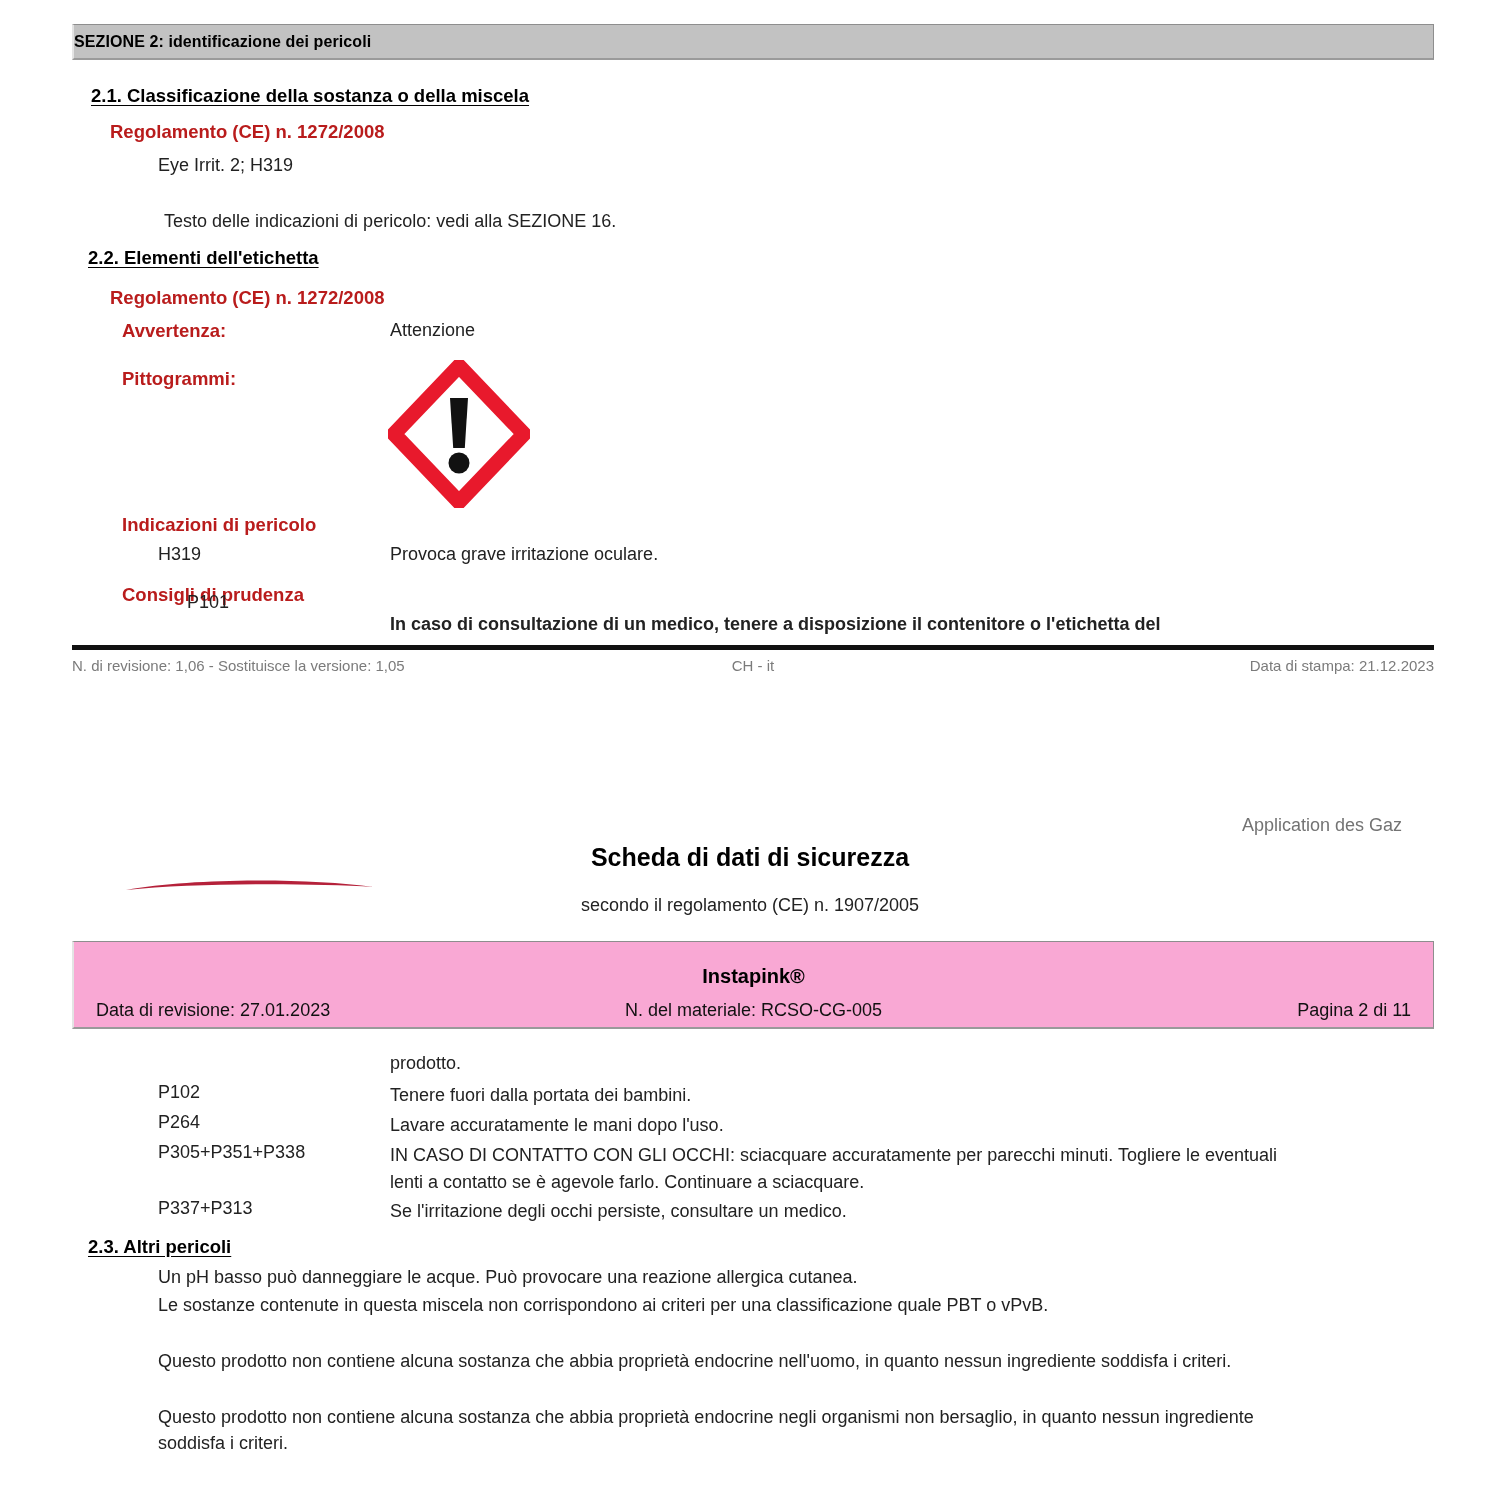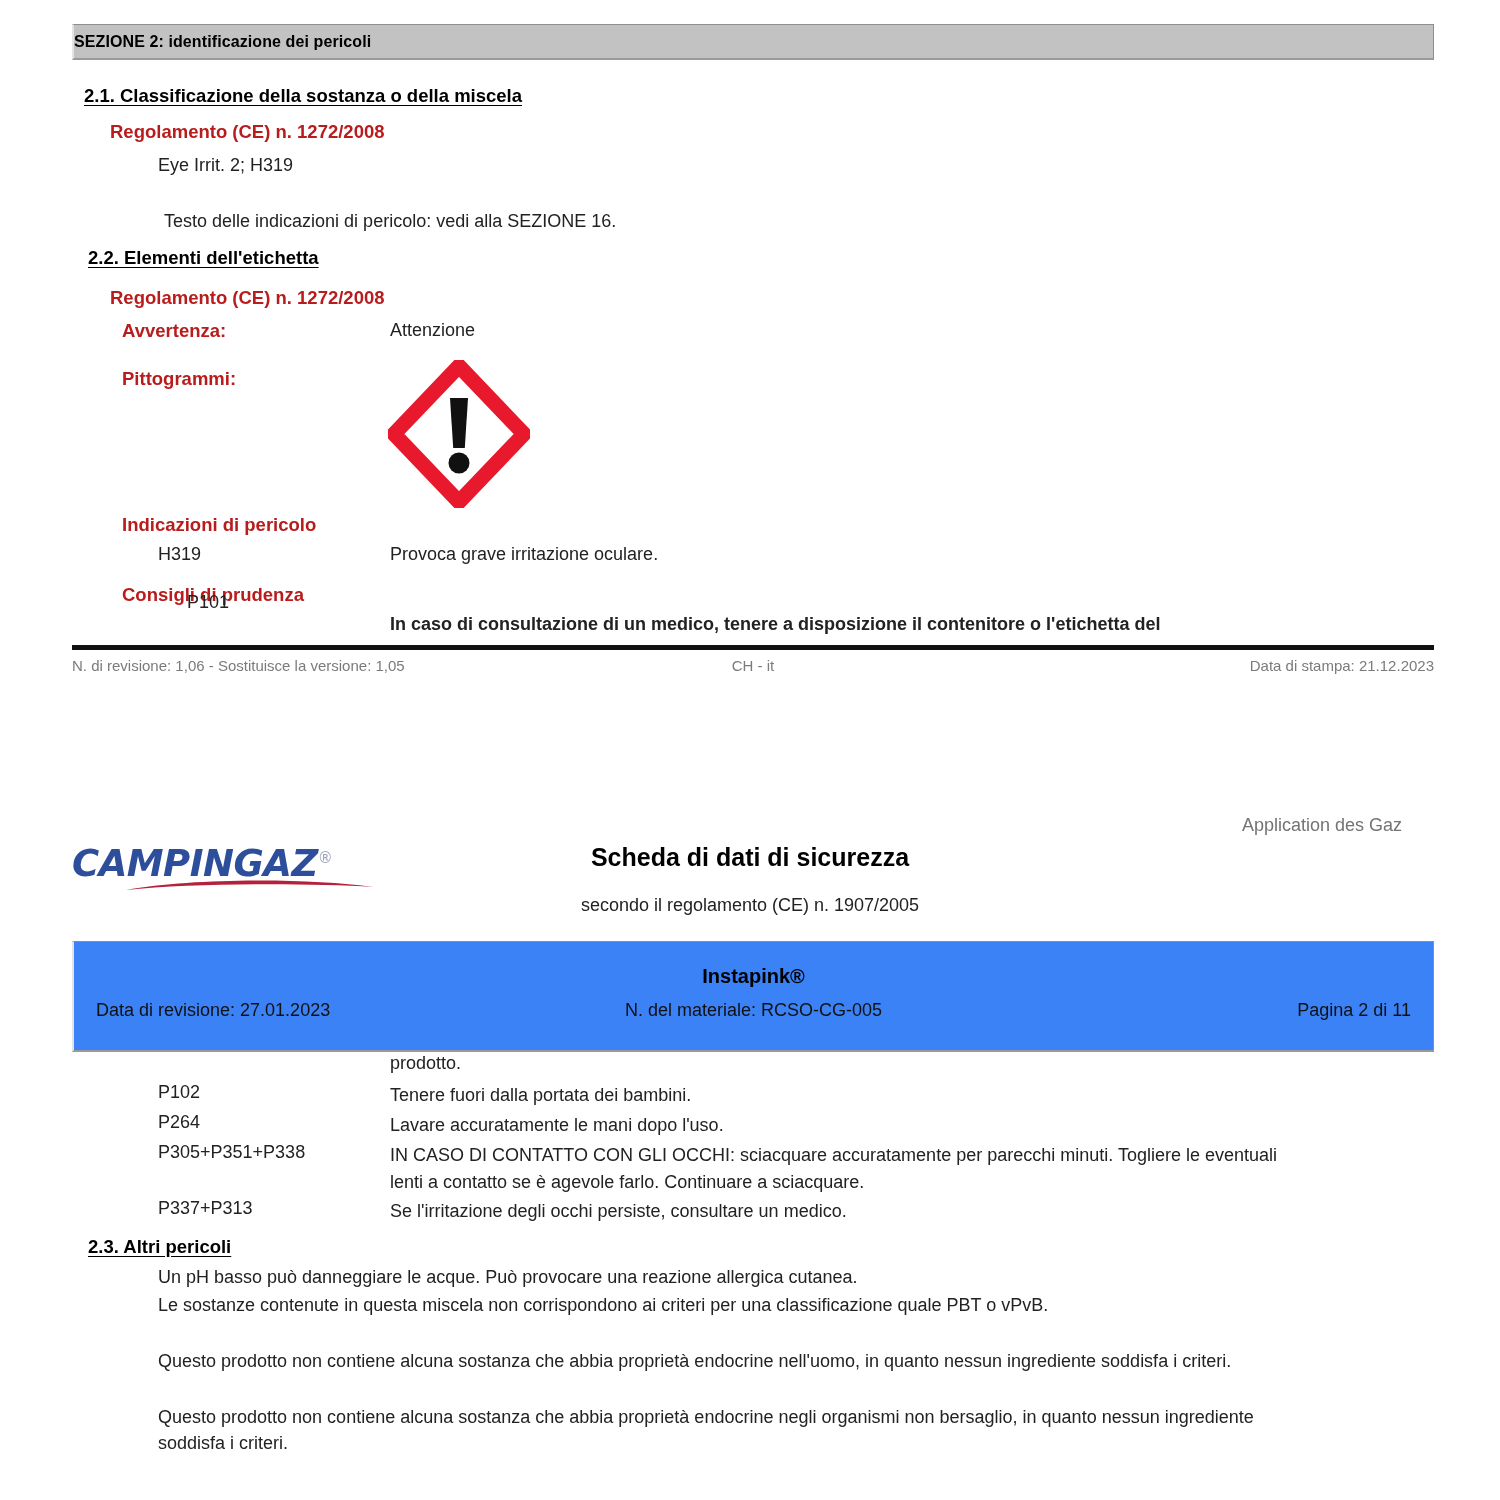--- a/index.html
+++ b/index.html
@@ -165,22 +165,22 @@
     color: #737373;
     white-space: nowrap;
   }
 
   
   .info-box {
     position: absolute;
     left: 72px;
     top: 941px;
     width: 1362px;
-    height: 111px;
-    background: #3b82f6;
+    height: 88px;
+    background: #f9a8d4;
     border-top: 1px solid #8e8e8e;
     border-left: 2px solid #e4e4e4;
     border-right: 1px solid #8e8e8e;
     border-bottom: 2px solid #9a9a9a;
     box-sizing: border-box;
     padding-left: 8px;
   }
   .info-product {
     position: absolute;
     left: 0; right: 0;
@@ -220,21 +220,21 @@
 </style>
 </head>
 <body>
 
 <div class="page">
 
   <div class="section-bar">
     <span class="section-bar-title">SEZIONE 2: identificazione dei pericoli</span>
   </div>
 
-  <div class="abs sub-heading" style="left:84px; top:85px;">2.1. Classificazione della sostanza o della miscela</div>
+  <div class="abs sub-heading" style="left:91px; top:85px;">2.1. Classificazione della sostanza o della miscela</div>
 
   <div class="abs bold-line" style="left:110px; top:121px;">Regolamento (CE) n. 1272/2008</div>
 
   <div class="abs plain" style="left:158px; top:155px;">Eye Irrit. 2; H319</div>
 
   <div class="abs plain" style="left:164px; top:211px;">Testo delle indicazioni di pericolo: vedi alla SEZIONE 16.</div>
 
   <div class="abs sub-heading" style="left:88px; top:247px;">2.2. Elementi dell'etichetta</div>
 
   <div class="abs bold-line" style="left:110px; top:287px;">Regolamento (CE) n. 1272/2008</div>
@@ -267,21 +267,20 @@
     <span class="footer-center">CH - it</span>
     <span>Data di stampa: 21.12.2023</span>
   </div>
 </div>
 
 <div class="page">
 
   <div class="app-gaz">Application des Gaz</div>
 
   <div class="logo-wrap">
-    <div class="logo-text"><span>CAMPINGAZ</span><span class="logo-reg">®</span></div>
     <svg class="logo-swoosh" viewBox="0 0 252 16" xmlns="http://www.w3.org/2000/svg">
       <path d="M2,12 C70,0 182,0 250,9 C182,5 70,5 2,12 Z" fill="#b5213a"></path>
     </svg>
   </div>
 
   <div class="doc-title">Scheda di dati di sicurezza</div>
   <div class="doc-sub">secondo il regolamento (CE) n. 1907/2005</div>
 
   <div class="info-box">
     <div class="info-product">Instapink®</div>

